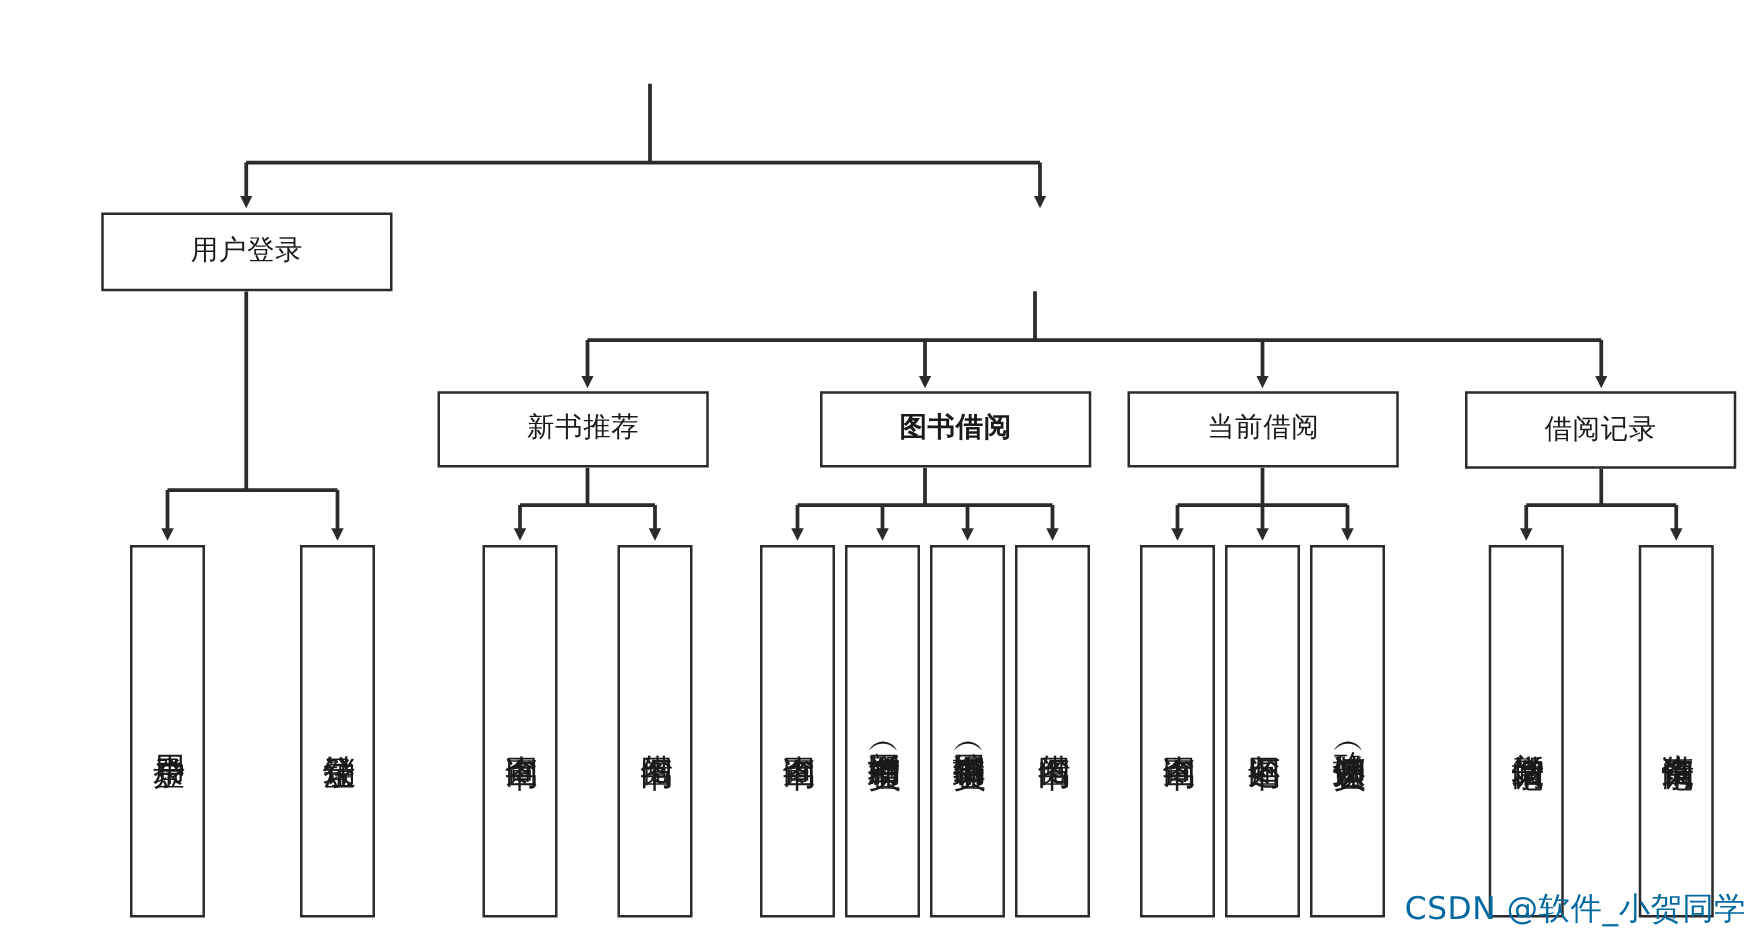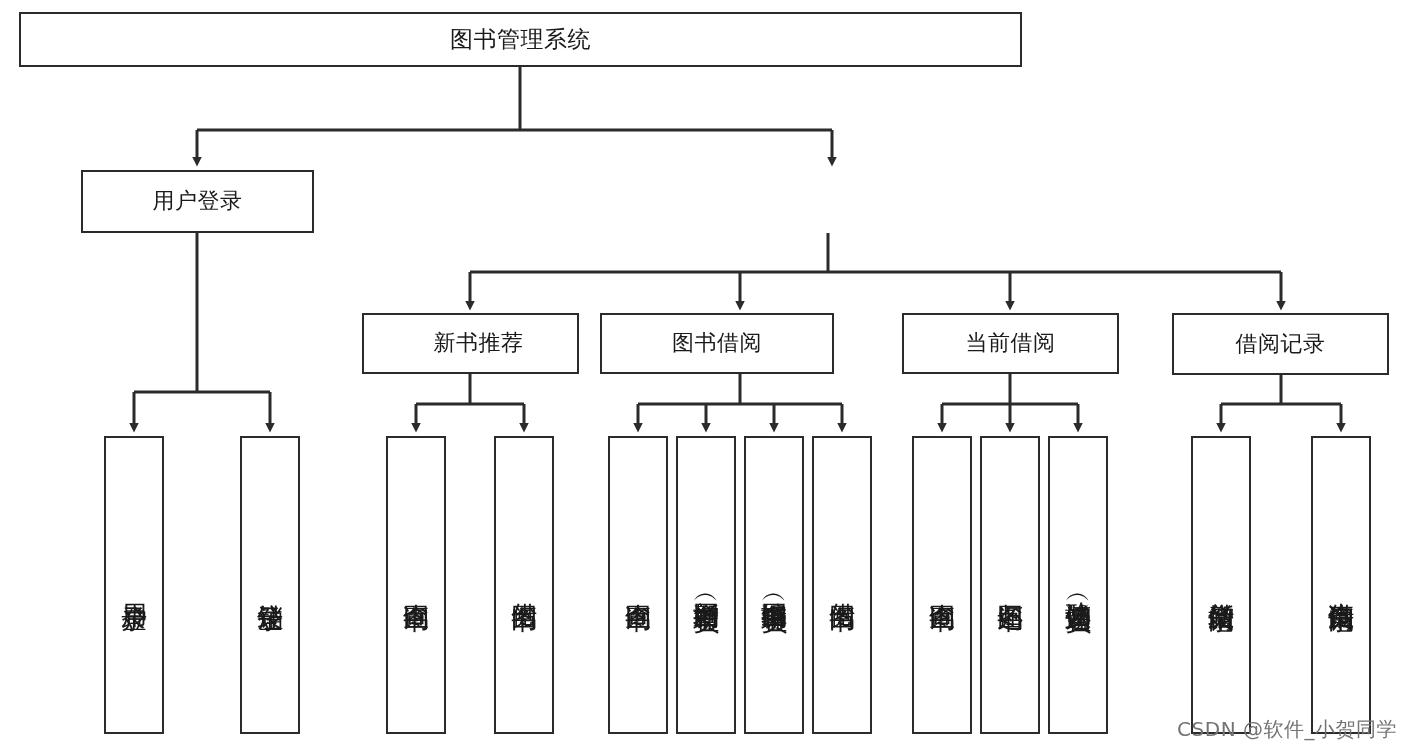--- a/index.html
+++ b/index.html
@@ -41,22 +41,22 @@
     font-size:26px;
     line-height:1.14;
     letter-spacing:1px;
     writing-mode:vertical-rl;
     text-orientation:upright;
     white-space:normal;
   }
   .watermark{
     position:absolute;
     right:8px;bottom:4px;
-    font-size:20px;
-    color:#737373;
+    font-size:25px;
+    color:#0369a1;
     white-space:nowrap;
     letter-spacing:0.5px;
   }
 </style>
 </head>
 <body>
 
 <div id="canvas">
 
   <svg id="links" viewBox="0 0 1405 747" xmlns="http://www.w3.org/2000/svg">
@@ -102,32 +102,29 @@
       <path d="M1010,404 L1010,424" marker-end="url(#arrow)"></path>
       <path d="M1078,404 L1078,424" marker-end="url(#arrow)"></path>
 
       <path d="M1281,374 L1281,404"></path>
       <path d="M1221,404 L1341,404"></path>
       <path d="M1221,404 L1221,424" marker-end="url(#arrow)"></path>
       <path d="M1341,404 L1341,424" marker-end="url(#arrow)"></path>
     </g>
   </svg>
 
-  <div class="node h root" style="left:19px;top:12px;width:1003px;height:55px;">
-    <span class="label">图书管理系统</span>
-  </div>
 
   <div class="node h" style="left:81px;top:170px;width:233px;height:63px;">
     <span class="label">用户登录</span>
   </div>
 
-  <div class="node h" style="left:362px;top:313px;width:217px;height:61px;padding-left:16px;">
+  <div class="node h" style="left:350px;top:313px;width:217px;height:61px;padding-left:16px;">
     <span class="label">新书推荐</span>
   </div>
-  <div class="node h" style="left:600px;top:313px;width:234px;height:61px;">
+  <div class="node h" style="left:656px;top:313px;width:217px;height:61px;font-weight:bold;">
     <span class="label">图书借阅</span>
   </div>
   <div class="node h" style="left:902px;top:313px;width:217px;height:61px;">
     <span class="label">当前借阅</span>
   </div>
   <div class="node h" style="left:1172px;top:313px;width:217px;height:62px;">
     <span class="label">借阅记录</span>
   </div>
 
   <div class="node v" style="left:104px;top:436px;width:60px;height:298px;">

